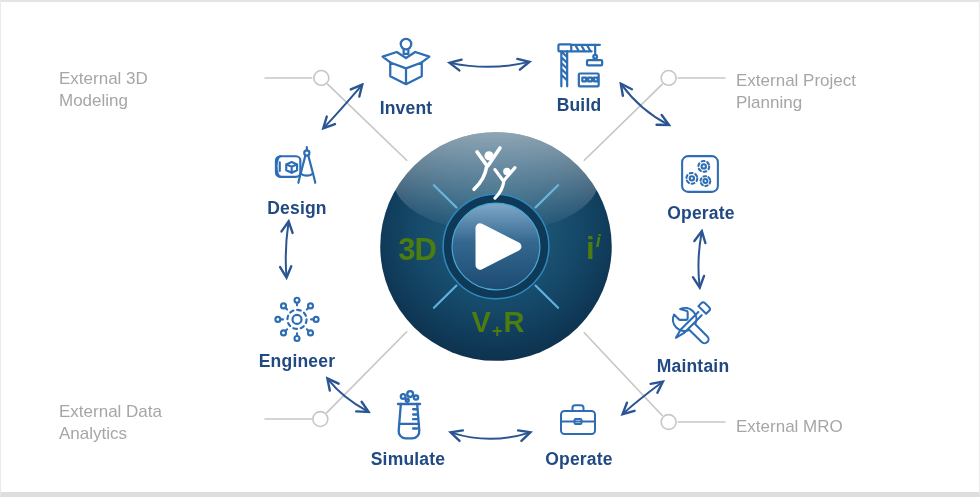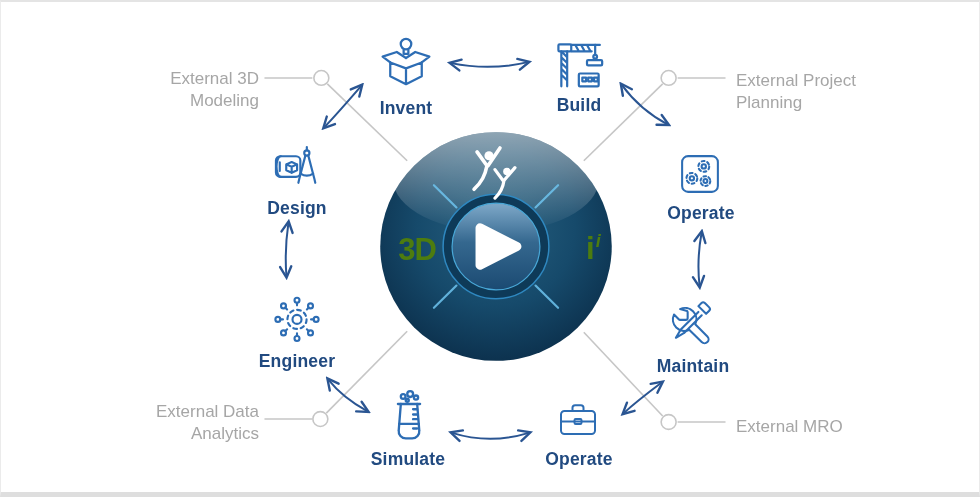--- a/index.html
+++ b/index.html
@@ -7,21 +7,21 @@
     position:relative;width:980px;height:497px;background:#ffffff;
     border-top:2px solid #e4e4e4;border-left:1px solid #ebebeb;border-right:1px solid #ebebeb;
     border-bottom:5px solid #dedede;box-sizing:border-box;overflow:hidden;
     font-family:"Liberation Sans",sans-serif;
   }
   .layer{position:absolute;left:0;top:0;width:100%;height:100%;}
   .icon{position:absolute;}
   .icon svg{display:block;width:100%;height:100%;}
   .nlabel{position:absolute;text-align:center;font-size:17.5px;color:#214a80;font-weight:600;letter-spacing:.2px;}
   .ext{position:absolute;font-size:17px;line-height:22px;color:#a6a6a6;font-weight:400;}
-  .ext.right{text-align:right;}
+  .ext.right{}
   .ctext{position:absolute;color:#4d7c0f;font-weight:bold;}
   .c3d{left:393px;top:230px;width:46px;font-size:31px;letter-spacing:-1px;text-align:center;}
   .cii{left:585px;top:229px;font-size:31px;}
   .cii .sup{font-size:18px;font-style:italic;position:relative;top:-12px;left:1px;}
   .cvr{left:454px;top:304px;width:86px;text-align:center;font-size:29px;}
   .cvr .plus{font-size:18px;position:relative;top:5px;margin:0 1px;}
 </style>
 </head>
 <body>
 
@@ -93,20 +93,21 @@
         <circle cx="489" cy="156" r="4.6" fill="#ffffff" stroke="none"></circle>
         <path d="M477,152 L487,166 M500,148 L488,166 M487,166 C485,176 482,182 474,190" stroke-width="3.6"></path>
         <circle cx="507" cy="172" r="3.8" fill="#ffffff" stroke="none"></circle>
         <path d="M495,170 L503,181 M515,168 L504,181 M504,181 C503,189 500,194 495,199" stroke-width="3.2"></path>
       </g>
     </g>
   </svg>
 
   <div class="ctext c3d">3D</div>
   <div class="ctext cii"><span>i</span><span class="sup">i</span></div>
+  <div class="ctext cvr"><span>V</span><span class="plus">+</span><span>R</span></div>
 
   <div class="icon" style="left:378px;top:32px;width:54px;height:58px">
     <svg viewBox="0 0 48 48" fill="none" stroke="#2d6db4" stroke-width="2" stroke-linecap="round" stroke-linejoin="round">
       <circle cx="24" cy="7.2" r="4.7"></circle>
       <path d="M21.9,12.6 V15.8 M26.1,12.6 V15.8 M21.9,15.8 H26.1"></path>
       <path d="M10,23.5 L24,28.8 L38,23.5 M10,23.5 V35.8 L24,42.8 L38,35.8 V23.5 M24,28.8 V42.8"></path>
       <path d="M10,23.5 L3.2,18.3 L15.8,14.2 L24,19.6 M38,23.5 L44.8,18.3 L32.2,14.2 L24,19.6"></path>
     </svg>
   </div>
   <div class="icon" style="left:551px;top:33px;width:56px;height:56px">

